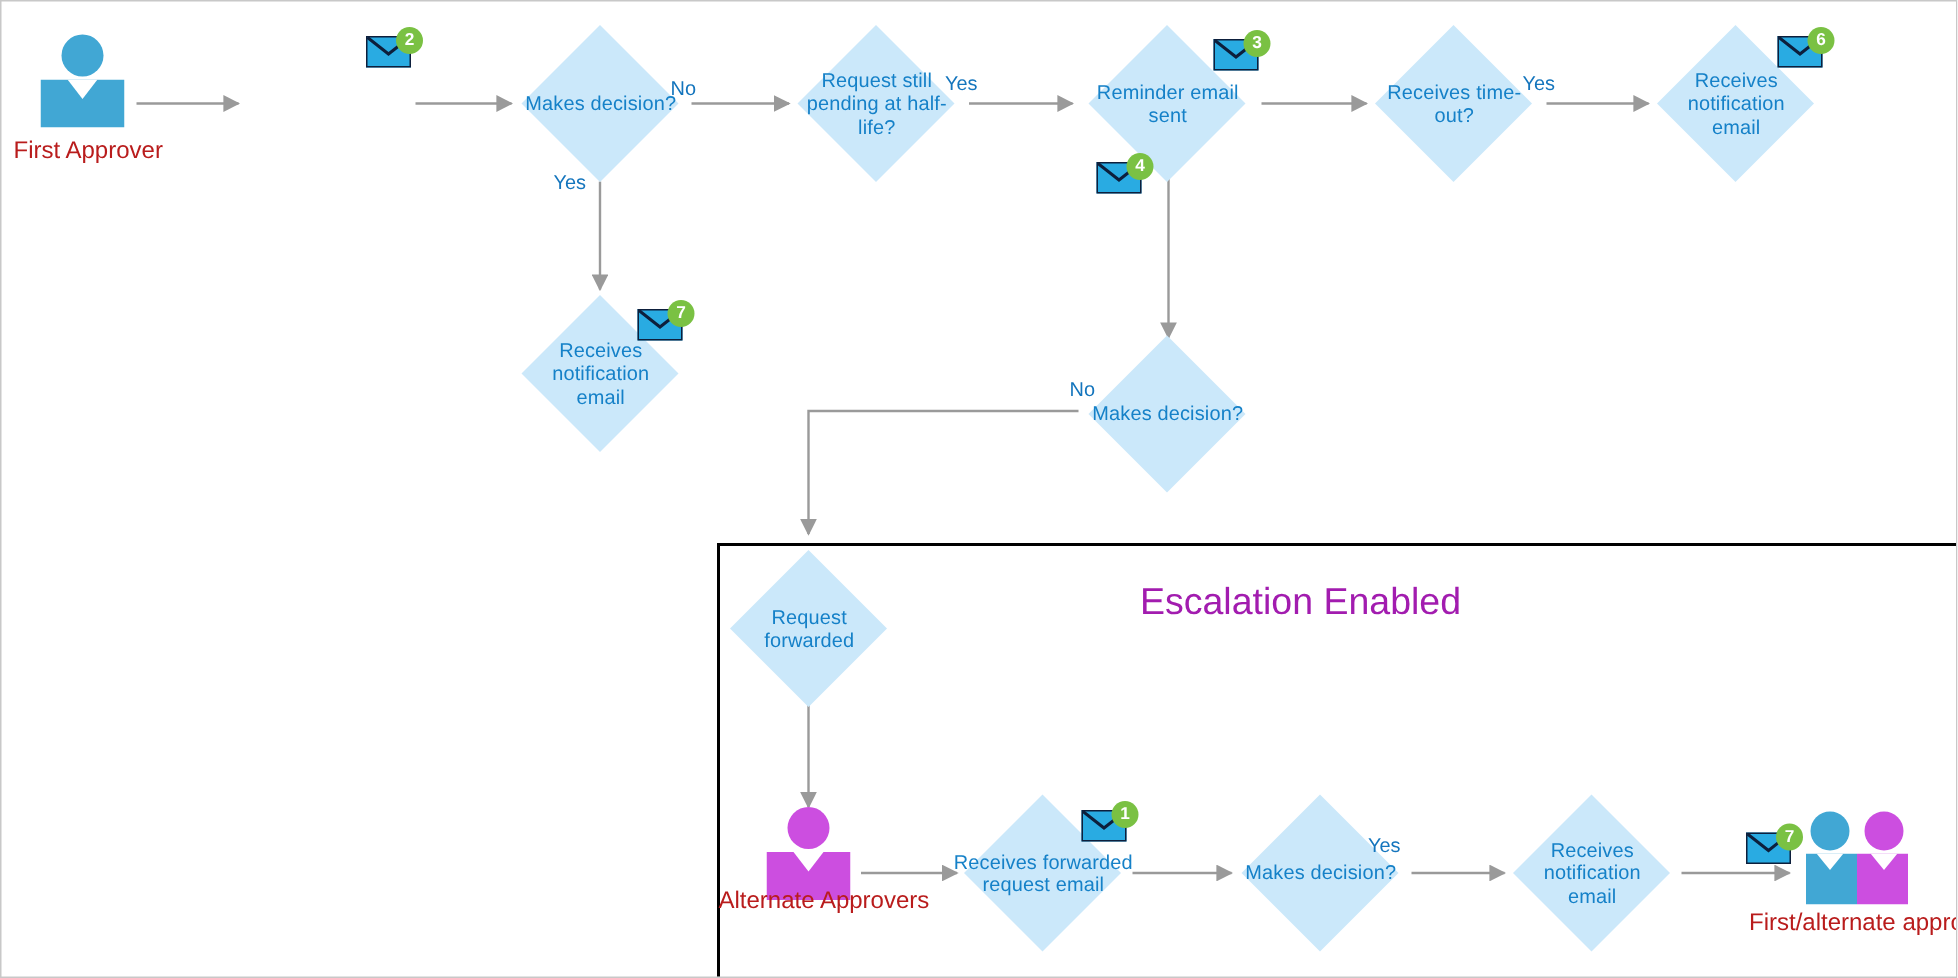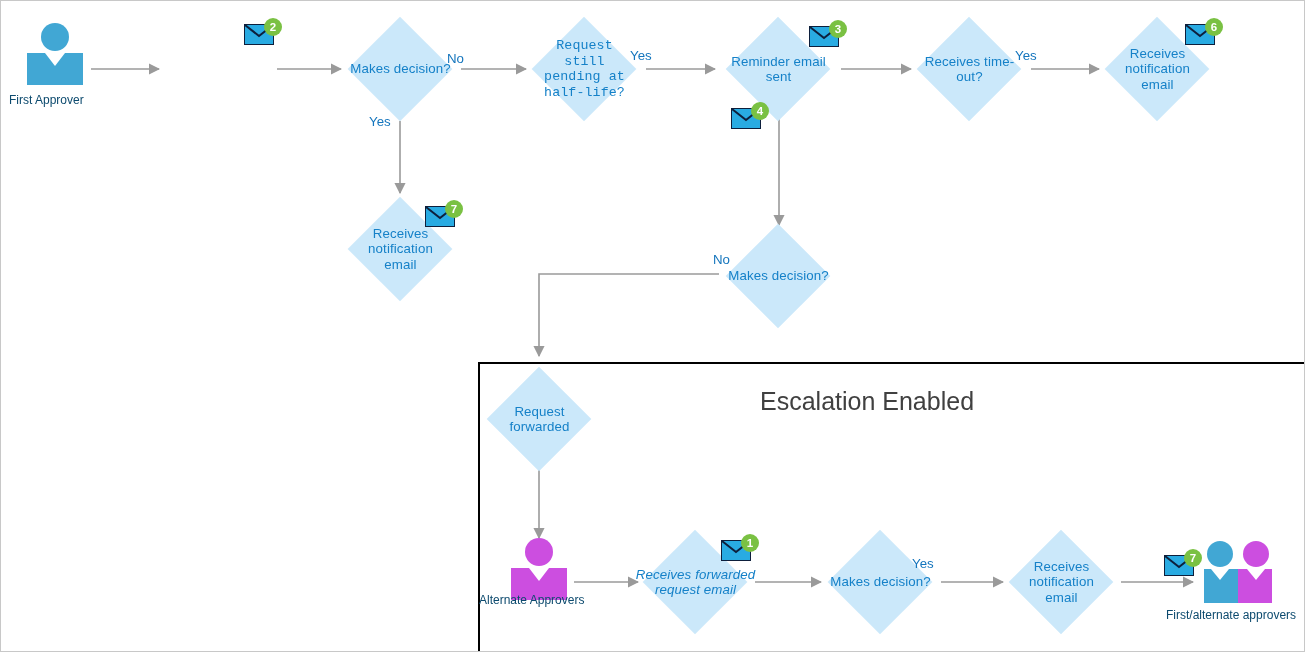--- a/index.html
+++ b/index.html
@@ -45,36 +45,36 @@
   }
   .edge-label {
     position: absolute;
     color: #1475bd;
     font-size: 13.3px;
     line-height: 15px;
     white-space: nowrap;
   }
   .person-label {
     position: absolute;
-    color: #0c4a6e;
-    font-size: 12px;
+    color: #b91c1c;
+    font-size: 16px;
     line-height: 15px;
     white-space: nowrap;
     text-align: left;
   }
   .esc-box {
     position: absolute;
     border: 2px solid #000000;
     border-bottom: none;
     border-right: none;
     box-sizing: border-box;
   }
   .esc-title {
     position: absolute;
-    color: #404040;
+    color: #a21caf;
     font-size: 25px;
     line-height: 28px;
     white-space: nowrap;
   }
   
   .env {
     position: absolute;
     width: 38px;
     height: 30px;
   }
@@ -210,21 +210,21 @@
 
   <div style="position:absolute;left:348px;top:18px;width:103px;height:100px;">
     <div class="diamond" style="left:14px; top:13px; width:74px; height:74px;"></div>
     <div class="diamond-label" style="left:-2px; top:0; width:107px; height:100px;">Makes decision?</div>
   </div>
   <div class="edge-label" style="left:446px; top:50px;">No</div>
   <div class="edge-label" style="left:368px; top:113px;">Yes</div>
 
   <div style="position:absolute;left:532px;top:18px;width:103px;height:100px;">
     <div class="diamond" style="left:14px; top:13px; width:74px; height:74px;"></div>
-    <div class="diamond-label" style="left:1px; top:0; width:101px; height:100px;font-family:Liberation Mono, monospace;">Request still pending at half-life?</div>
+    <div class="diamond-label" style="left:1px; top:0; width:101px; height:100px;">Request still pending at half-life?</div>
   </div>
   <div class="edge-label" style="left:629px; top:47px;">Yes</div>
 
   <div style="position:absolute;left:726px;top:18px;width:103px;height:100px;">
     <div class="diamond" style="left:14px; top:13px; width:74px; height:74px;"></div>
     <div class="diamond-label" style="left:-5px; top:0; width:113px; height:100px;">Reminder email sent</div>
   </div>
   <div class="env" style="left:808px; top:19px;">
     <div class="body"></div>
     <svg class="flap" viewBox="0 0 30 21" preserveAspectRatio="none">
@@ -274,21 +274,21 @@
     <div class="diamond" style="left:14px; top:13px; width:74px; height:74px;"></div>
     <div class="diamond-label" style="left:-2px; top:0; width:107px; height:100px;">Makes decision?</div>
   </div>
   <div class="edge-label" style="left:712px; top:251px;">No</div>
 
   <div style="position:absolute;left:487px;top:368px;width:103px;height:100px;">
     <div class="diamond" style="left:14px; top:13px; width:74px; height:74px;"></div>
     <div class="diamond-label" style="left:2px; top:0; width:99px; height:100px;">Request forwarded</div>
   </div>
 
-  <div style="position:absolute;left:643px;top:531px;width:103px;height:100px;font-style:italic;">
+  <div style="position:absolute;left:643px;top:531px;width:103px;height:100px;">
     <div class="diamond" style="left:14px; top:13px; width:74px; height:74px;"></div>
     <div class="diamond-label" style="left:-9px; top:0; width:121px; height:100px;">Receives forwarded request email</div>
   </div>
   <div class="env" style="left:720px; top:533px;">
     <div class="body"></div>
     <svg class="flap" viewBox="0 0 30 21" preserveAspectRatio="none">
       <path d="M1,1 L15,12 L29,1" fill="none" stroke="#0d1f3c" stroke-width="2"></path>
     </svg>
     <div class="badge">1</div>
   </div>

